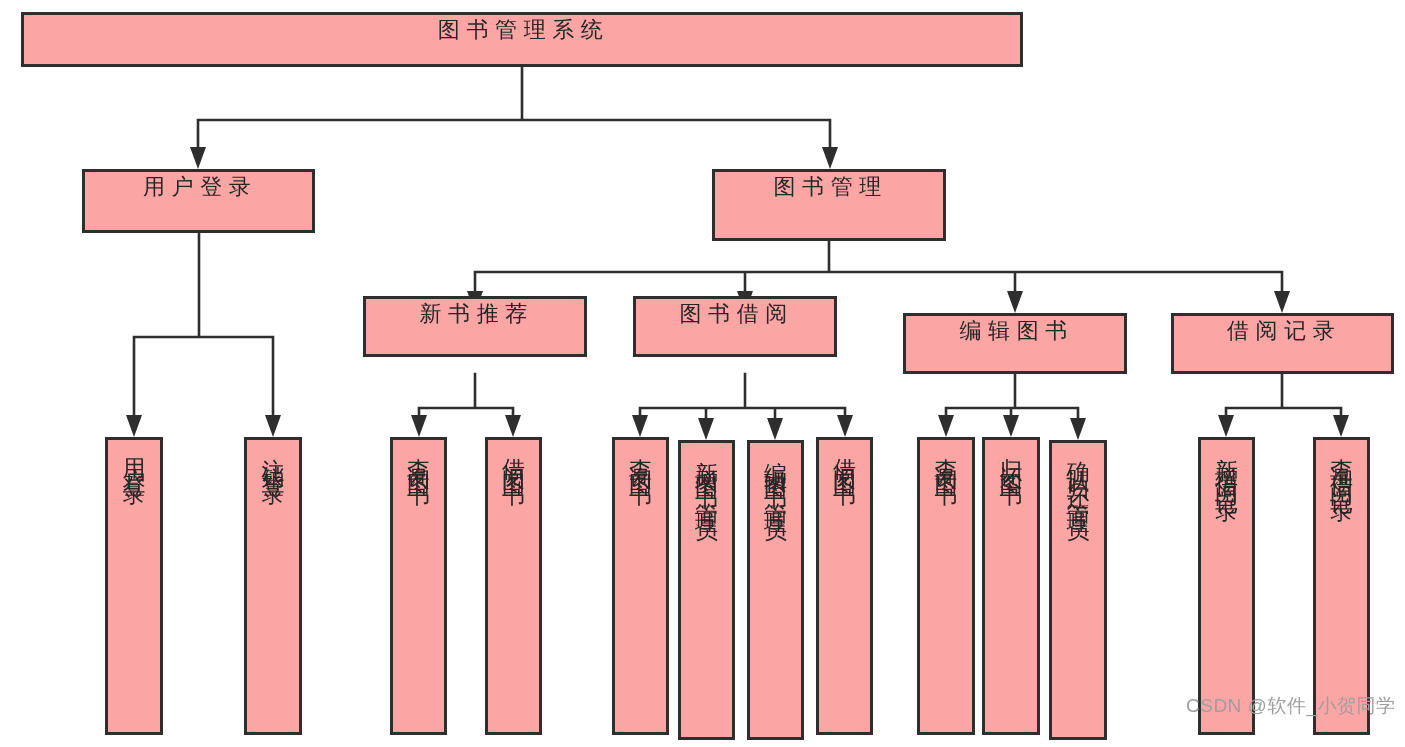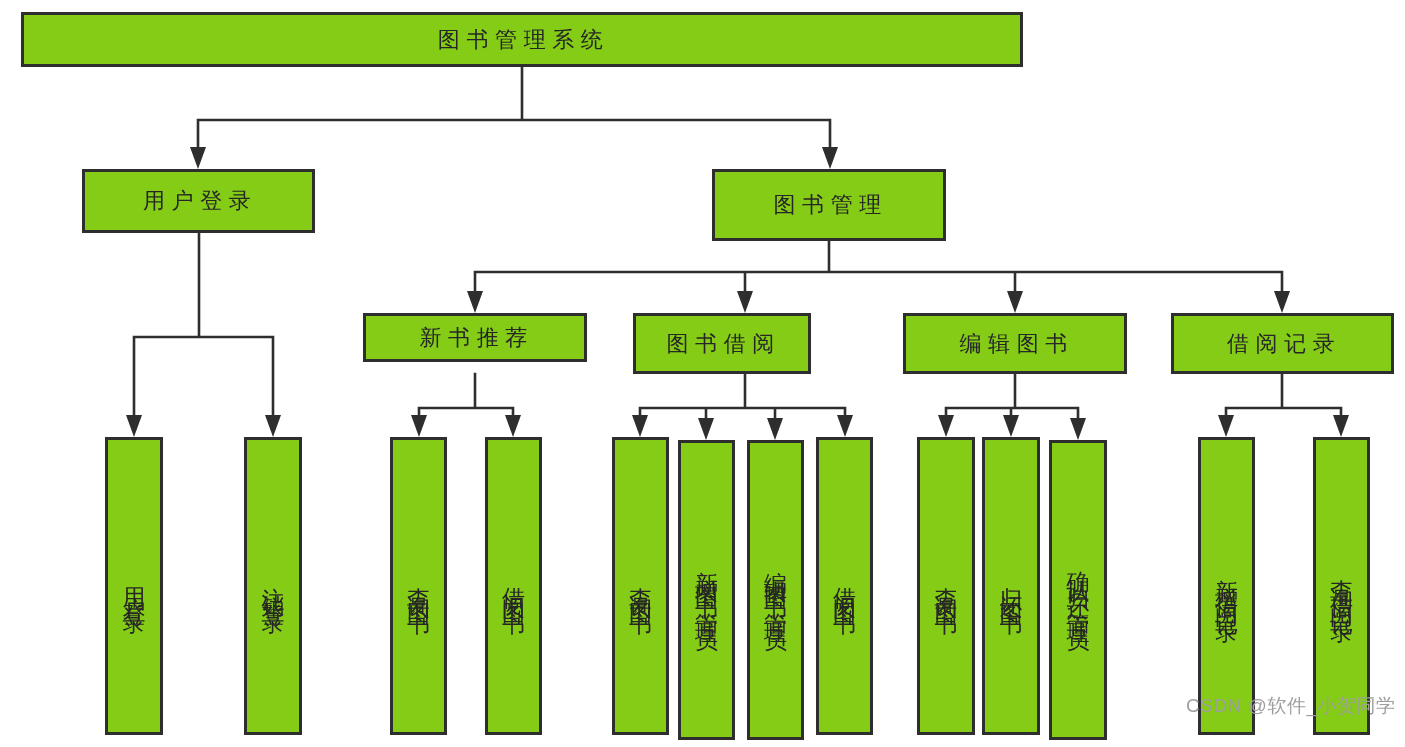--- a/index.html
+++ b/index.html
@@ -4,22 +4,22 @@
 <style>
   html,body{margin:0;padding:0;background:#ffffff;}
   .canvas{
     position:relative;width:1405px;height:747px;background:#ffffff;
     font-family:"Liberation Sans","DejaVu Sans",sans-serif;overflow:hidden;
   }
   .edges{position:absolute;left:0;top:0;width:1405px;height:747px;}
   .edges path{stroke:#2e2e2e;stroke-width:2.6;fill:none;stroke-linecap:square;}
   .edges polygon{fill:#2e2e2e;stroke:none;}
   .hbox,.vbox{
-    position:absolute;box-sizing:border-box;border:3px solid #2e2e2e;background:#84cc16;
-    display:flex;align-items:center;justify-content:center;
+    position:absolute;box-sizing:border-box;border:3px solid #2e2e2e;background:#fca5a5;
+    display:flex;align-items:flex-start;justify-content:center;
   }
   .hbox span{
     font-size:22px;color:#262626;white-space:nowrap;
     letter-spacing:0.3em;margin-left:0.15em;
   }
   .vbox span{
     writing-mode:vertical-rl;text-orientation:mixed;line-height:1;
     font-size:23px;color:#262626;letter-spacing:0.36em;white-space:nowrap;
   }
   .watermark{
@@ -79,24 +79,24 @@
     <span>图书管理系统</span>
   </div>
 
   <div class="hbox" style="left:82px;top:169px;width:233px;height:64px">
     <span>用户登录</span>
   </div>
   <div class="hbox" style="left:712px;top:169px;width:234px;height:72px">
     <span>图书管理</span>
   </div>
 
-  <div class="hbox" style="left:363px;top:313px;width:224px;height:49px">
+  <div class="hbox" style="left:363px;top:296px;width:224px;height:61px">
     <span>新书推荐</span>
   </div>
-  <div class="hbox" style="left:633px;top:313px;width:178px;height:61px">
+  <div class="hbox" style="left:633px;top:296px;width:204px;height:61px">
     <span>图书借阅</span>
   </div>
   <div class="hbox" style="left:903px;top:313px;width:224px;height:61px">
     <span>编辑图书</span>
   </div>
   <div class="hbox" style="left:1171px;top:313px;width:223px;height:61px">
     <span>借阅记录</span>
   </div>
 
   <div class="vbox" style="left:105px;top:437px;width:58px;height:298px">

